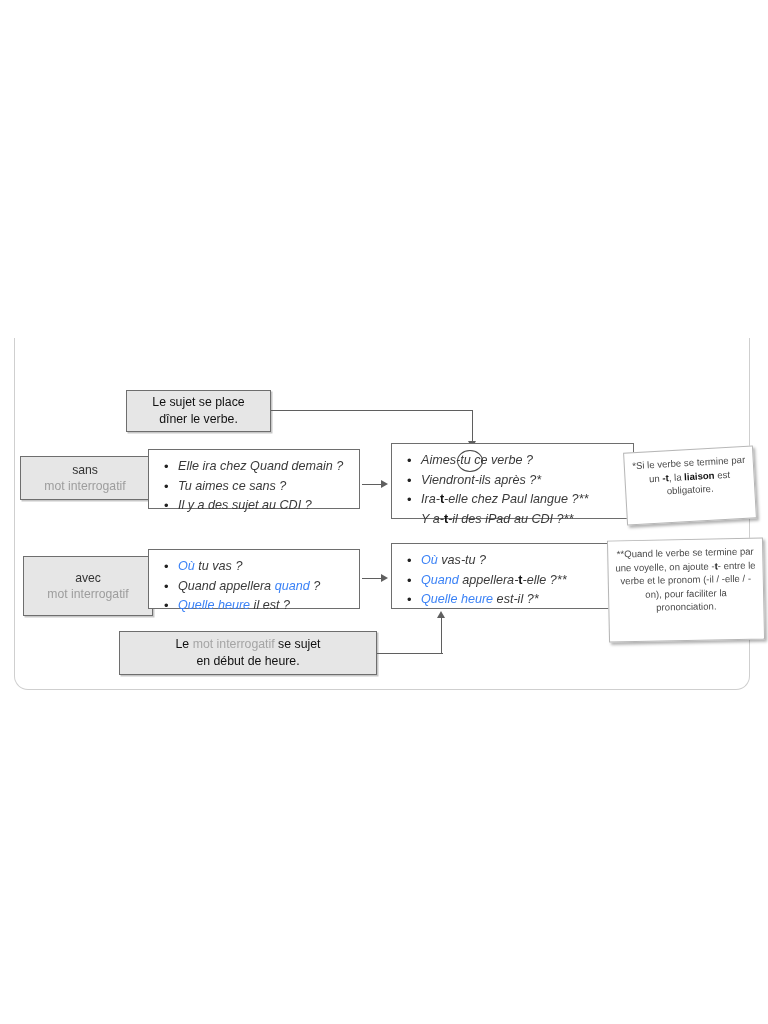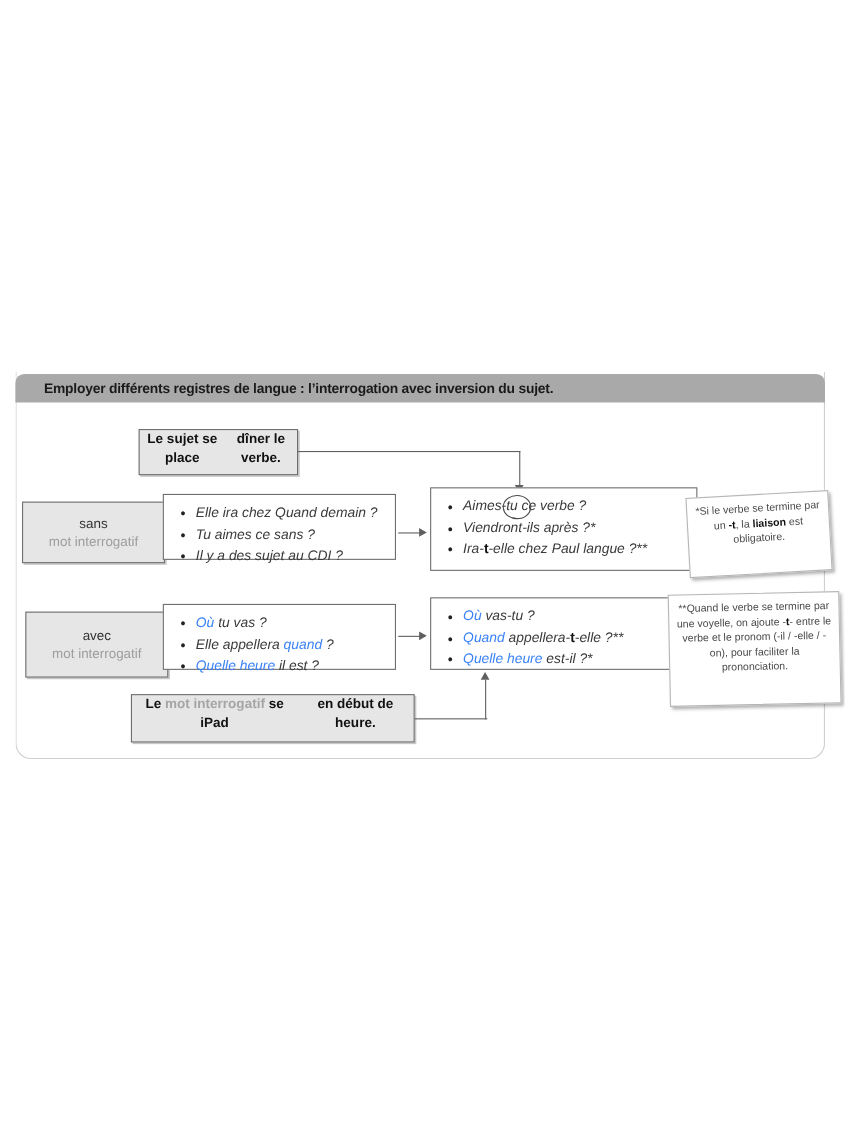--- a/index.html
+++ b/index.html
@@ -57,25 +57,25 @@
     border: 1px solid #6e6e6e;
     background: #ffffff;
   }
   .box.gray {
     background: #e6e6e6;
     box-shadow: 1.5px 1.5px 0 rgba(0,0,0,0.22);
   }
 
   .rule-box {
     display: flex;
-    flex-direction: row;
-    align-items: flex-start;
+    flex-direction: column;
+    align-items: center;
     justify-content: center;
     font-size: 12.3px;
-    font-weight: bold;
+    font-weight: normal;
     color: #111111;
     line-height: 1.35;
     text-align: center;
   }
   .rule-box .muted { color: #a5a5a5; }
 
   .cat-box {
     display: flex;
     flex-direction: column;
     align-items: center;
@@ -171,34 +171,31 @@
     background: transparent;
   }
 </style>
 </head>
 <body>
 
 <div id="page">
 
   <div class="card"></div>
 
-  <div class="card-header">
-    <div class="card-header-title">Employer différents registres de langue : l’interrogation avec inversion du sujet.</div>
-  </div>
 
   <div class="box gray rule-box" style="left:126px; top:390px; width:145px; height:42px;">
     <span>Le sujet se place</span>
     <span>dîner le verbe.</span>
   </div>
 
   <div class="ln h" style="left:271px; top:410px; width:202px;"></div>
   <div class="ln v" style="left:472px; top:410px; height:33px;"></div>
   <div class="arrow-head arrow-down" style="left:468px; top:441px;"></div>
 
-  <div class="box gray cat-box" style="left:20px; top:456px; width:130px; height:56px;align-items:center;">
+  <div class="box gray cat-box" style="left:20px; top:456px; width:130px; height:44px;align-items:center;">
     <span class="cat-main">sans</span>
     <span class="cat-sub">mot interrogatif</span>
   </div>
 
   <div class="box ex-box" style="left:148px; top:449px; width:212px; height:60px;">
     <ul class="ex-list">
       <li><span class="bullet">•</span><span>Elle ira chez Quand demain ?</span></li>
       <li><span class="bullet">•</span><span>Tu aimes ce sans ?</span></li>
       <li><span class="bullet">•</span><span>Il y a des sujet au CDI ?</span></li>
     </ul>
@@ -211,41 +208,44 @@
     <ul class="ex-list">
       <li>
         <span class="bullet">•</span><span>Aimes-</span><span>tu</span><span> ce verbe ?</span>
       </li>
       <li>
         <span class="bullet">•</span><span>Viendront-ils après ?*</span>
       </li>
       <li>
         <span class="bullet">•</span><span>Ira-</span><span class="tb">t</span><span>-elle chez Paul langue ?**</span>
       </li>
+      <li class="nobullet">
+        <span>Y a-</span><span class="tb">t</span><span>-il des iPad au CDI ?**</span>
+      </li>
     </ul>
   </div>
 
   <div class="circle-mark" style="left:457px; top:450px; width:26px; height:22px;"></div>
 
   <div class="note" style="left:625px; top:449px; width:130px; height:73px; transform: rotate(-3.2deg);">
     <span>*Si le verbe se termine par un </span><b>-t</b><span>, la </span><b>liaison</b><span> est obligatoire.</span>
   </div>
 
   <div class="box gray cat-box" style="left:23px; top:556px; width:130px; height:60px;">
     <span class="cat-main">avec</span>
     <span class="cat-sub">mot interrogatif</span>
   </div>
 
   <div class="box ex-box" style="left:148px; top:549px; width:212px; height:60px;">
     <ul class="ex-list">
       <li>
         <span class="bullet">•</span><span class="qw">Où</span><span> tu vas ?</span>
       </li>
       <li>
-        <span class="bullet">•</span><span>Elle appellera </span><span class="qw">quand</span><span> ?</span>
+        <span class="bullet">•</span><span>Quand appellera </span><span class="qw">quand</span><span> ?</span>
       </li>
       <li>
         <span class="bullet">•</span><span class="qw">Quelle heure</span><span> il est ?</span>
       </li>
     </ul>
   </div>
 
   <div class="ln h" style="left:362px; top:578px; width:20px;"></div>
   <div class="arrow-head arrow-right" style="left:381px; top:574px;"></div>
 
@@ -262,21 +262,21 @@
       </li>
     </ul>
   </div>
 
   <div class="note" style="left:608px; top:539px; width:156px; height:102px; transform: rotate(-1.2deg);">
     <span>**Quand le verbe se termine par une voyelle, on ajoute -</span><b>t</b><span>- entre le verbe et le pronom (-il / -elle / -on), pour faciliter la prononciation.</span>
   </div>
 
   <div class="box gray rule-box" style="left:119px; top:631px; width:258px; height:44px;">
     <div>
-      <span>Le </span><span class="muted">mot interrogatif</span><span> se iPad</span>
+      <span>Le </span><span class="muted">mot interrogatif</span><span> se sujet</span>
     </div>
     <div>en début de heure.</div>
   </div>
 
   <div class="ln h" style="left:377px; top:653px; width:66px;"></div>
   <div class="ln v" style="left:441px; top:618px; height:36px;"></div>
   <div class="arrow-head arrow-up" style="left:437px; top:611px;"></div>
 
 </div>
 

